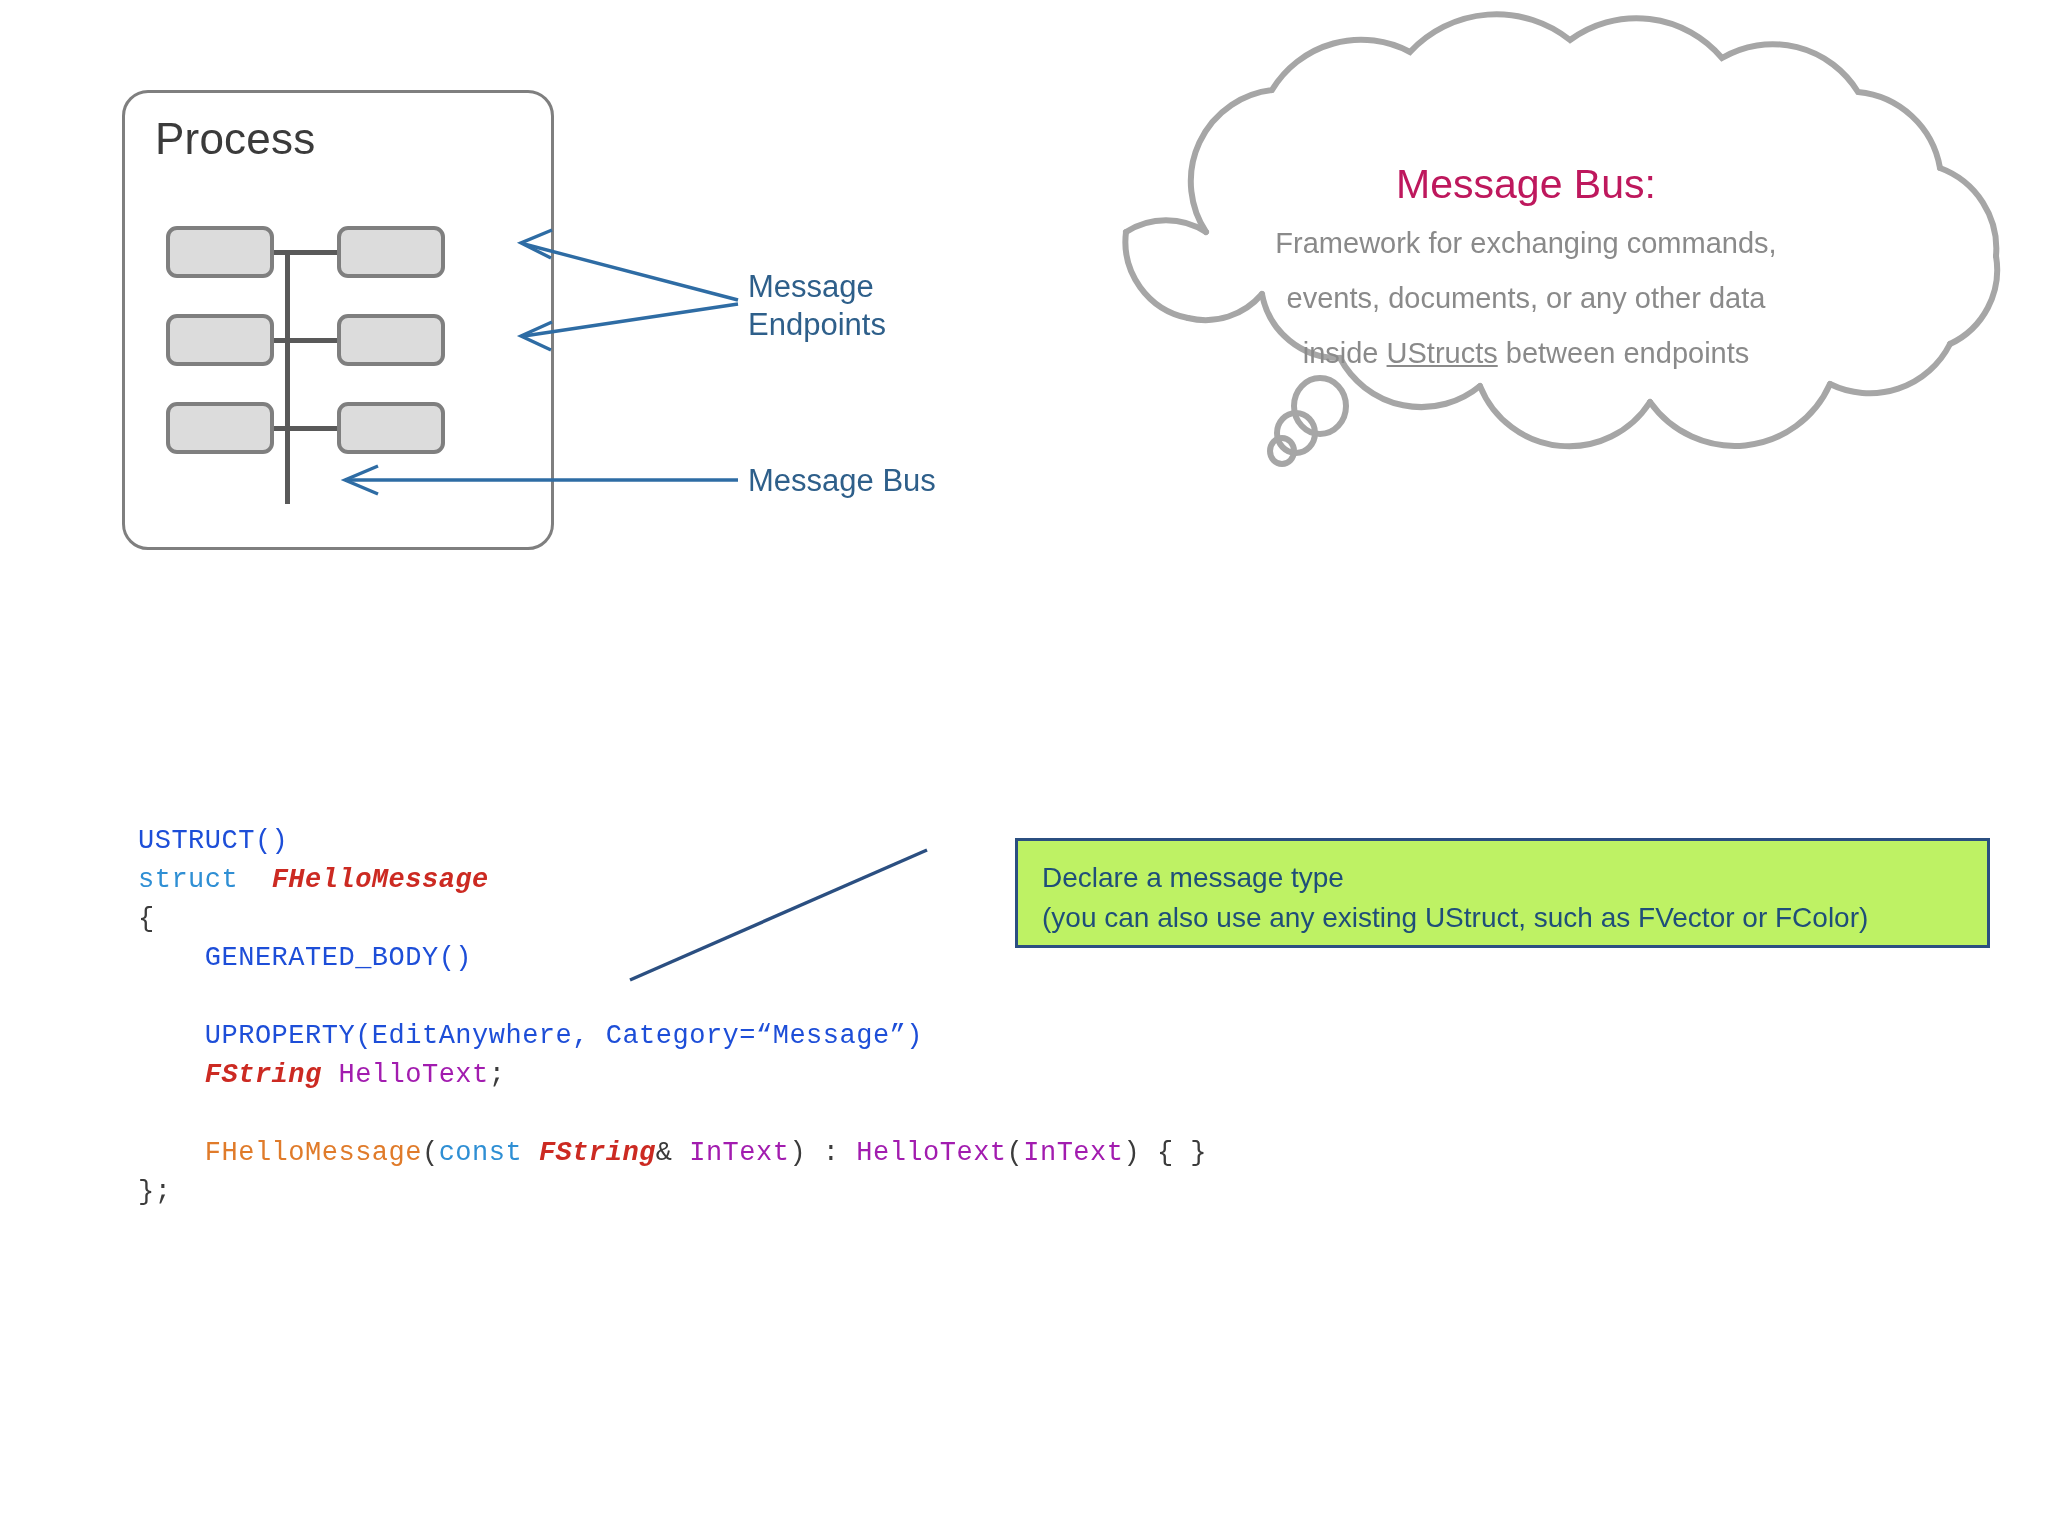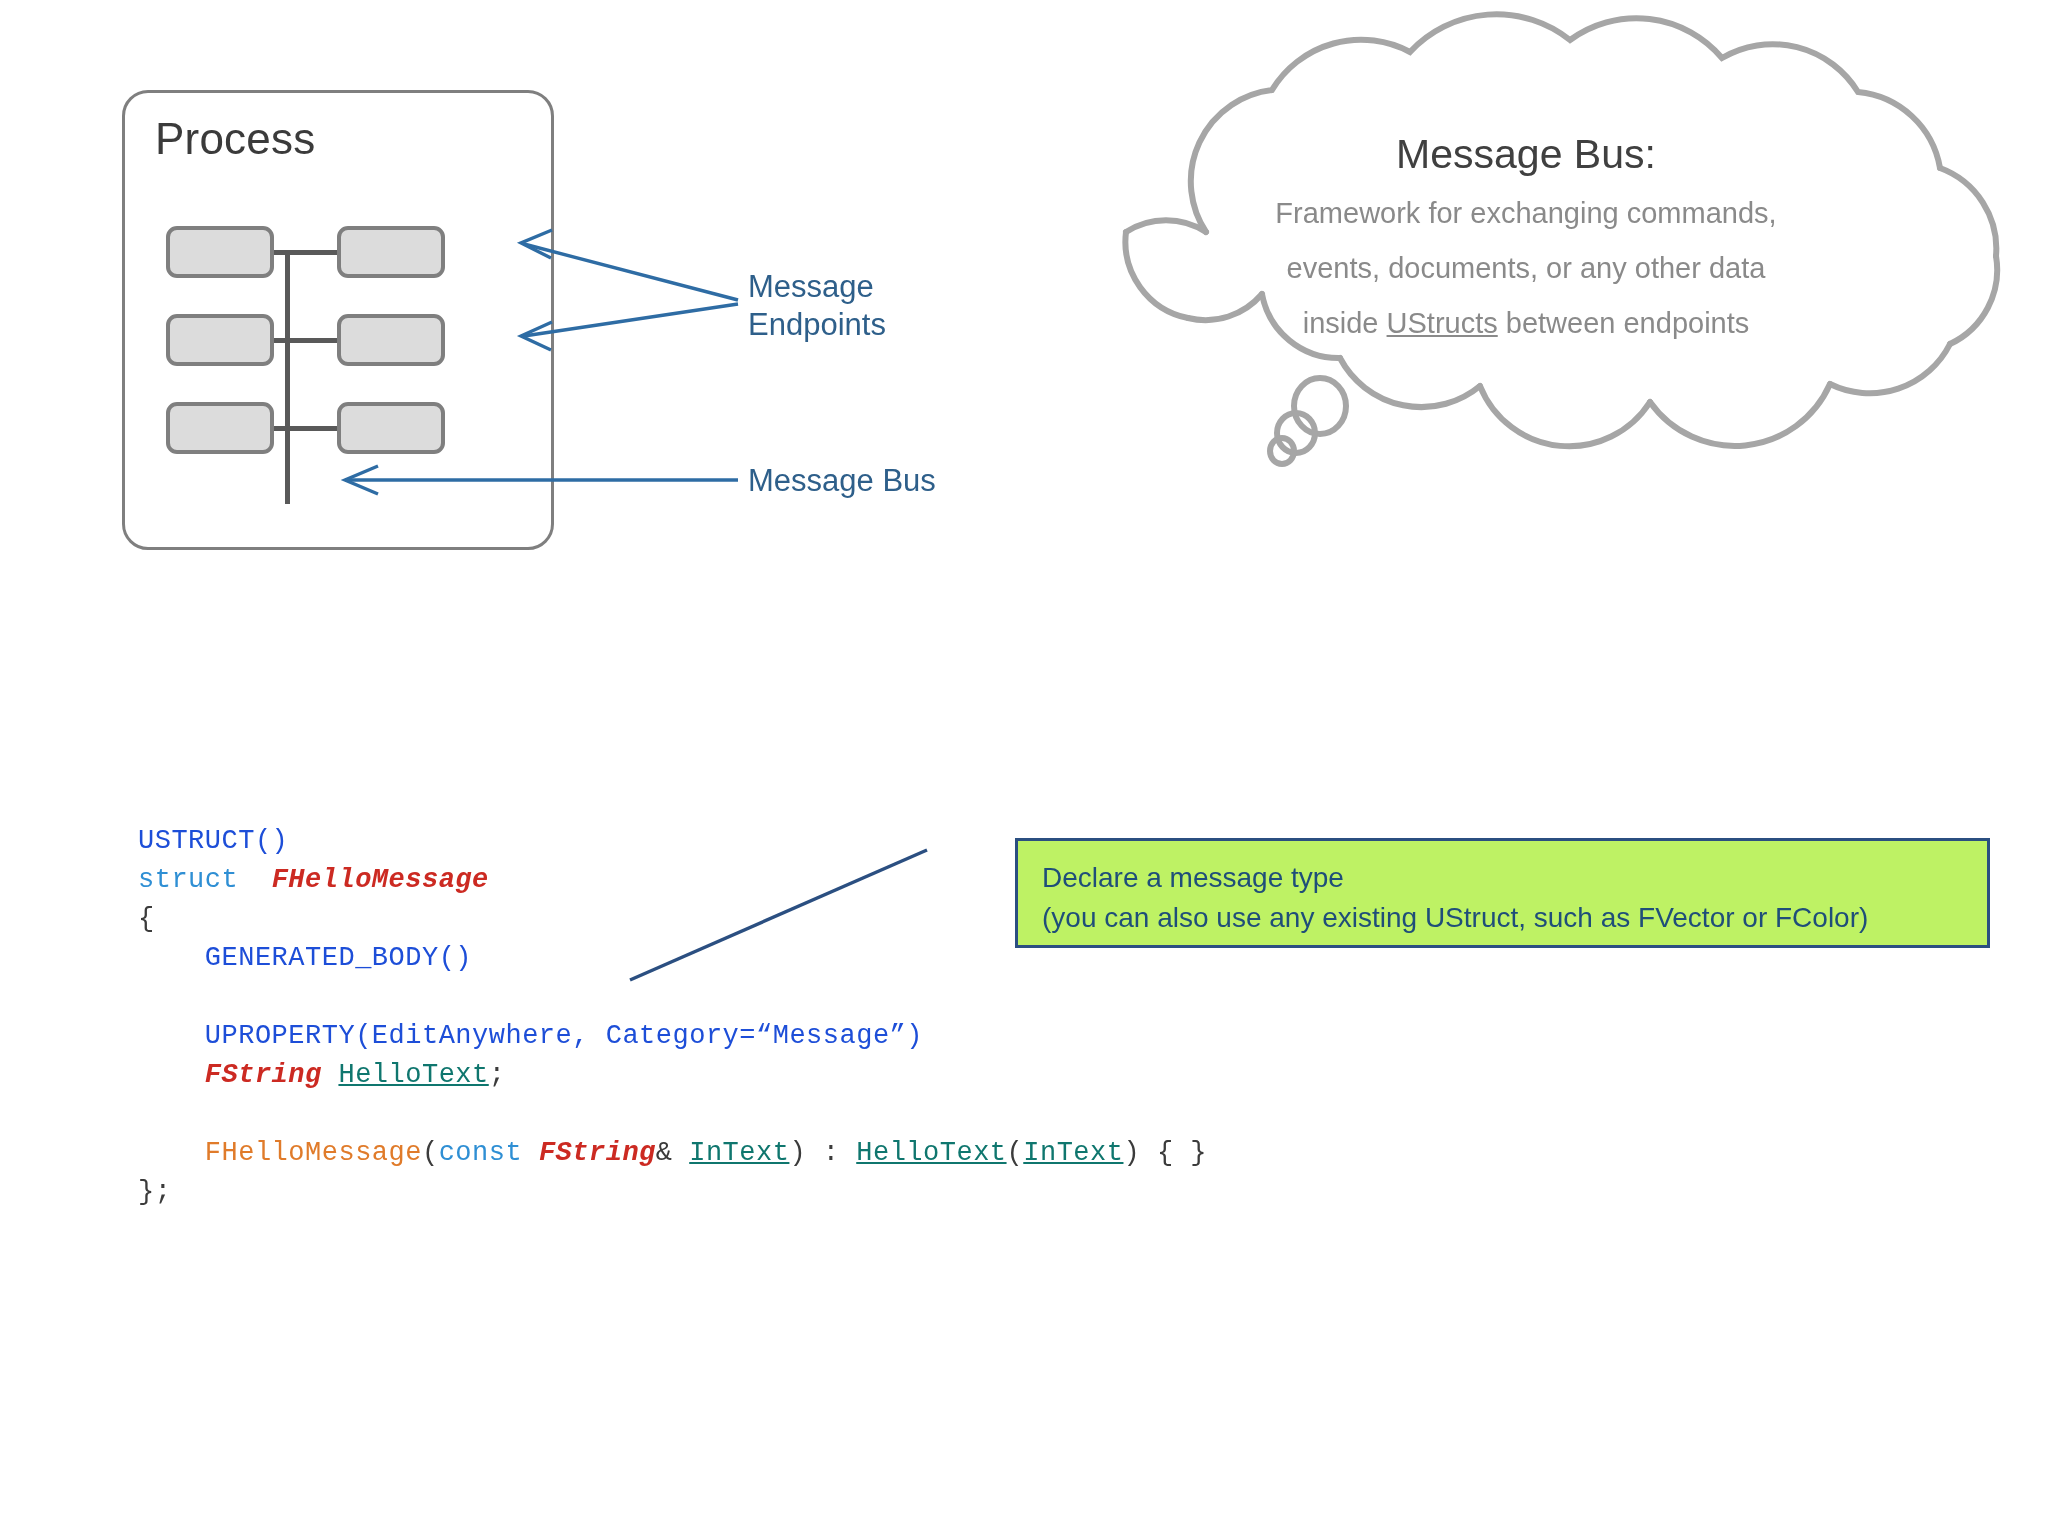--- a/index.html
+++ b/index.html
@@ -109,22 +109,23 @@
     left: 196px;
     top: 110px;
     width: 640px;
     text-align: center;
     color: #8a8a8a;
     font-family: "Liberation Sans", sans-serif;
   }
   #cloud-title {
     font-size: 41px;
     line-height: 1.28;
-    color: #404040;
+    color: #be185d;
     margin-bottom: 6px;
+    margin-top: 30px;
   }
   .cloud-line {
     font-size: 29px;
     line-height: 1.47;
     color: #8a8a8a;
     margin-top: 12px;
   }
   .underline-word { text-decoration: underline; }
 
   
@@ -134,21 +135,21 @@
     font-family: "Liberation Mono", "DejaVu Sans Mono", monospace;
     font-size: 27px;
     line-height: 39px;
     white-space: pre;
     letter-spacing: .5px;
   }
   .c-macro  { color: #1d4ed8; }
   .c-kw     { color: #2f8fd4; }
   .c-type   { color: #cc2a22; font-style: italic; font-weight: bold; }
   .c-punct  { color: #3b3b3b; }
-  .c-ident  { color: #0f766e; text-decoration: underline; }
+  .c-ident  { color: #a21caf; }
   .c-fn     { color: #e07b2a; }
   .code-line { display: block; height: 39px; }
   .code-blank { display: block; height: 39px; }
 
   
   #declare-callout {
     left: 1015px;
     top: 838px;
     width: 975px;
     height: 110px;

